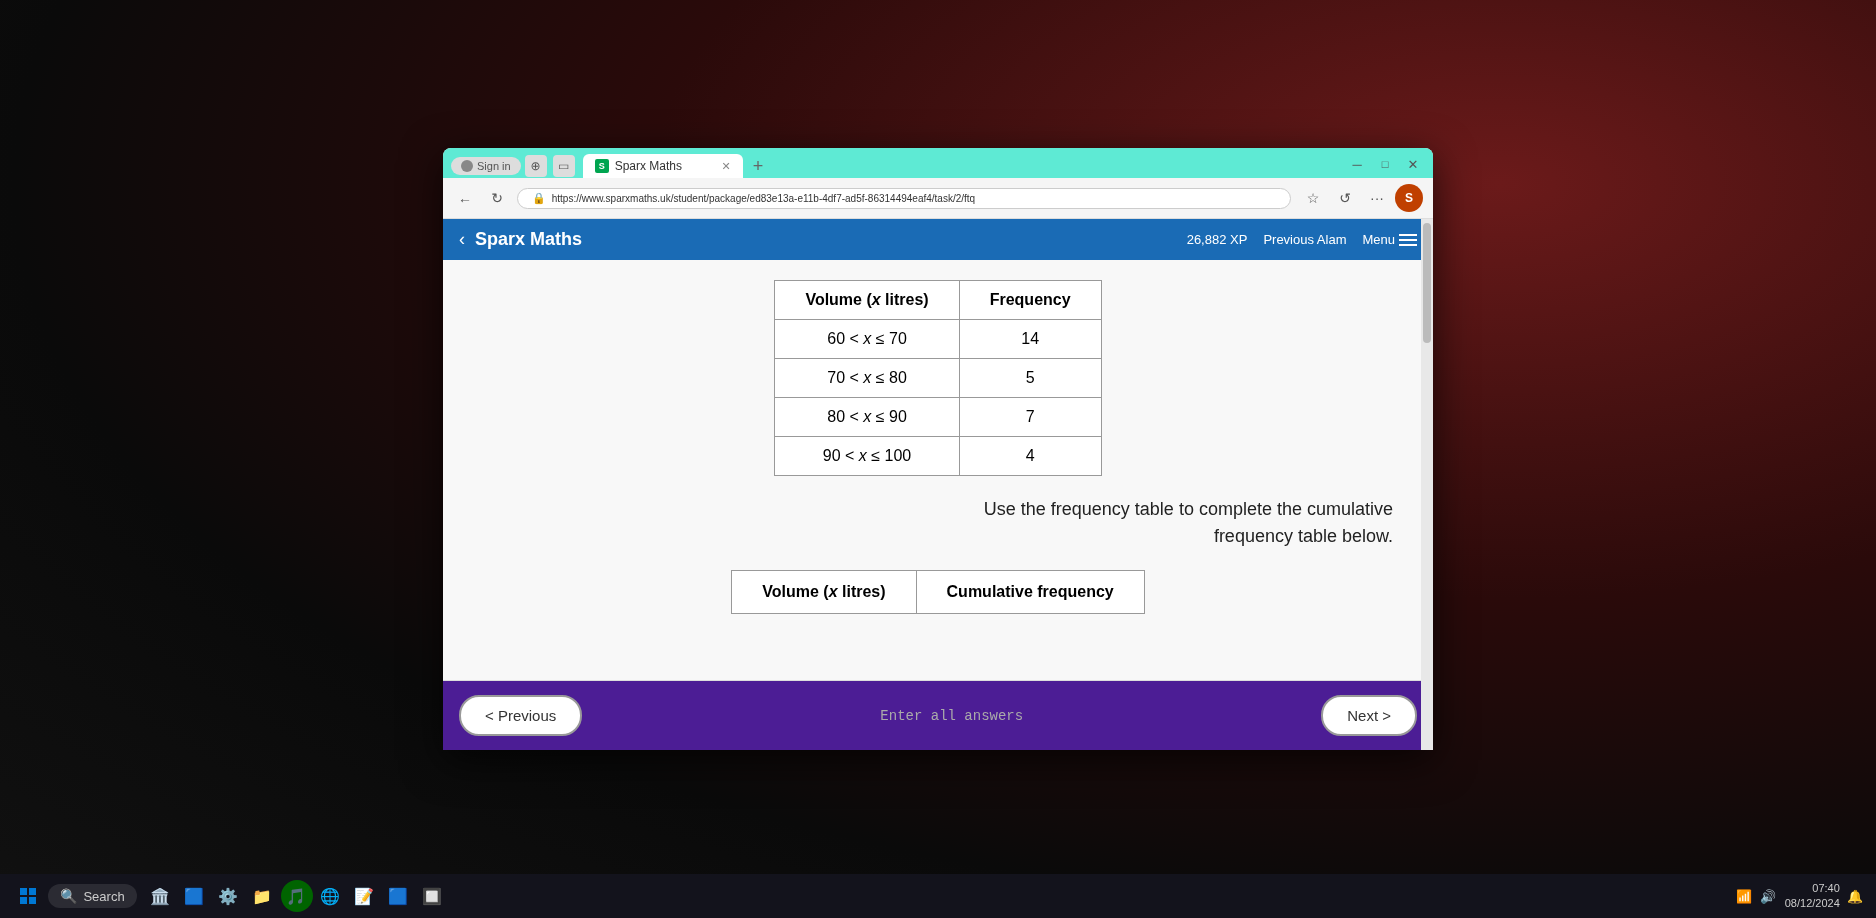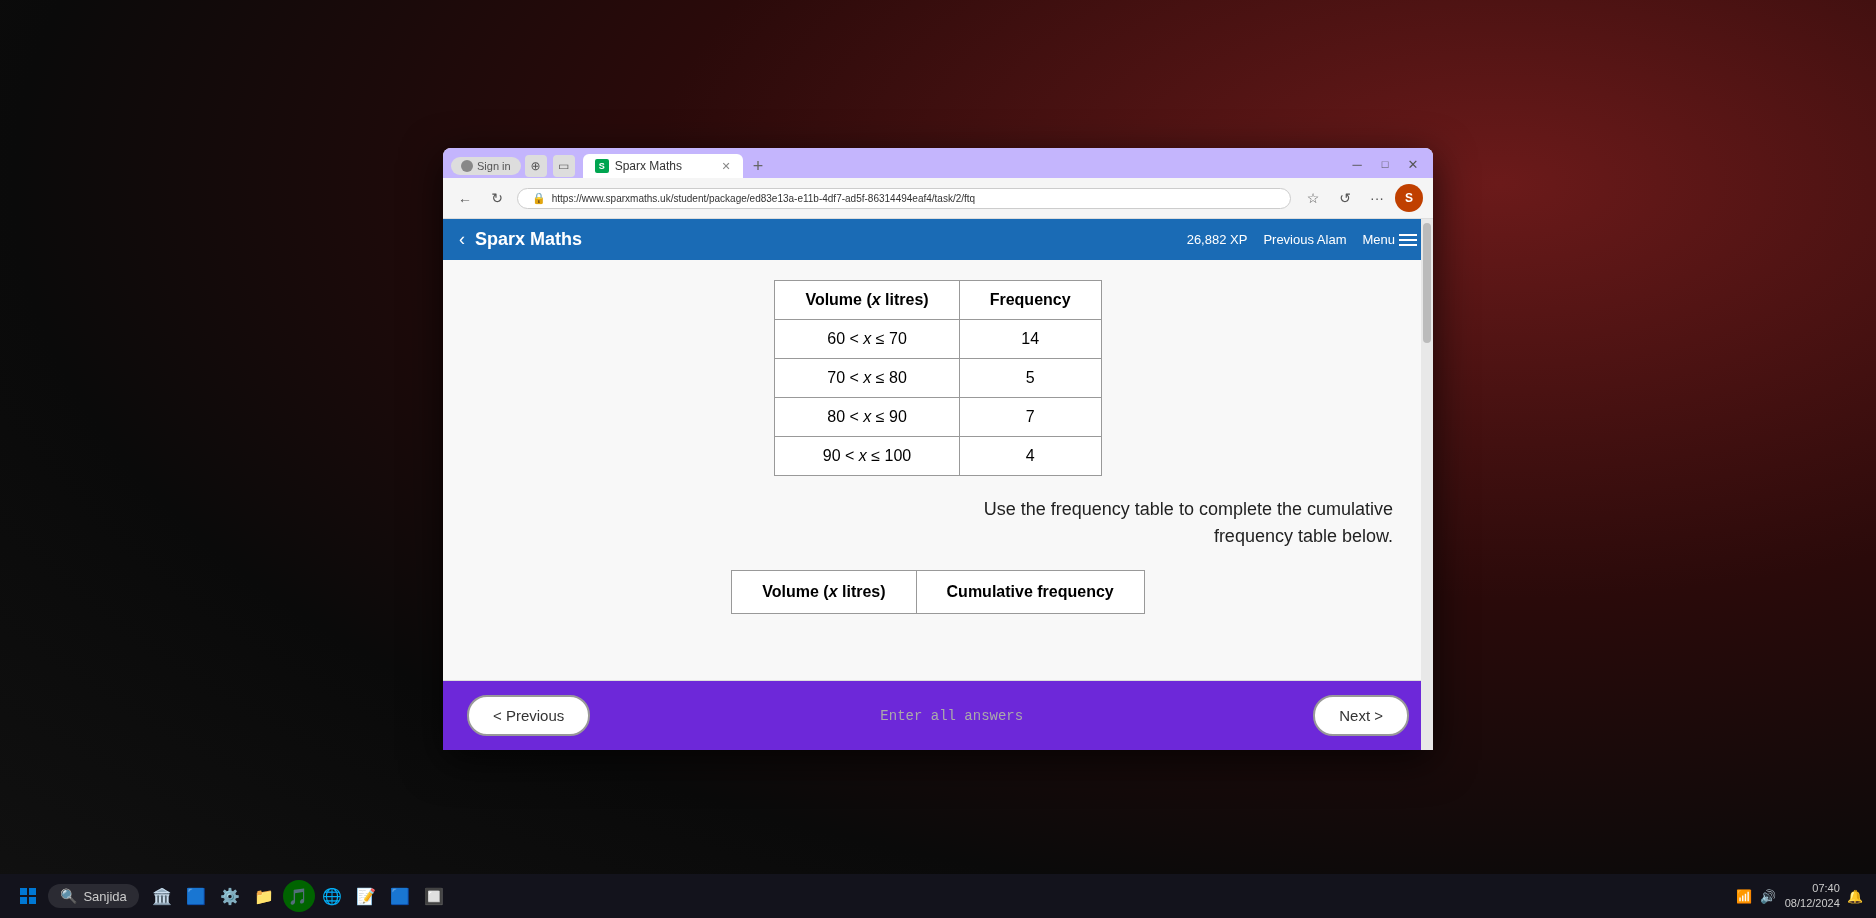--- a/index.html
+++ b/index.html
@@ -25,21 +25,21 @@
       position: relative;
       width: 990px;
       background: #f0f0f0;
       border-radius: 8px 8px 0 0;
       box-shadow: 0 10px 40px rgba(0,0,0,0.7);
       margin-top: -60px;
     }
 
     
     .browser-chrome {
-      background: #c4b5fd;
+      background: #5eead4;
       border-radius: 8px 8px 0 0;
       padding: 6px 8px 0;
     }
 
     .browser-tabs-row {
       display: flex;
       align-items: center;
       gap: 4px;
       margin-bottom: 0;
     }
@@ -268,22 +268,22 @@
     .cum-table th {
       border: 1px solid #999;
       padding: 12px 30px;
       font-size: 16px;
       font-weight: 600;
       text-align: center;
     }
 
     
     .bottom-bar {
-      background: #6d28d9;
-      padding: 14px 24px;
+      background: #4c1d95;
+      padding: 14px 16px;
       display: flex;
       align-items: center;
       justify-content: space-between;
       border-top: 1px solid #ddd;
     }
 
     .prev-btn, .next-btn {
       padding: 10px 24px;
       border-radius: 20px;
       border: 2px solid #999;
@@ -541,21 +541,21 @@
     <div class="win-logo">
       <div class="win-logo-cell"></div>
       <div class="win-logo-cell"></div>
       <div class="win-logo-cell"></div>
       <div class="win-logo-cell"></div>
     </div>
   </div>
 
   <div class="taskbar-search">
     <span style="font-size:14px;">🔍</span>
-    <span>Sanjida</span>
+    <span>Search</span>
   </div>
 
   <div class="taskbar-icons">
     <div class="taskbar-icon" style="font-size:16px;">🏛️</div>
     <div class="taskbar-icon" style="font-size:16px;">🟦</div>
     <div class="taskbar-icon" style="font-size:16px;">⚙️</div>
     <div class="taskbar-icon" style="font-size:16px;">📁</div>
     <div class="taskbar-icon" style="font-size:16px; background:#006400; border-radius:50%;">🎵</div>
     <div class="taskbar-icon" style="font-size:16px;">🌐</div>
     <div class="taskbar-icon" style="font-size:16px;">📝</div>

